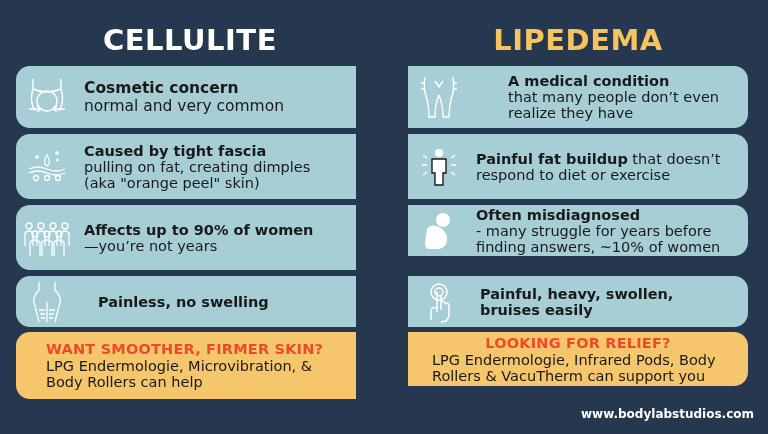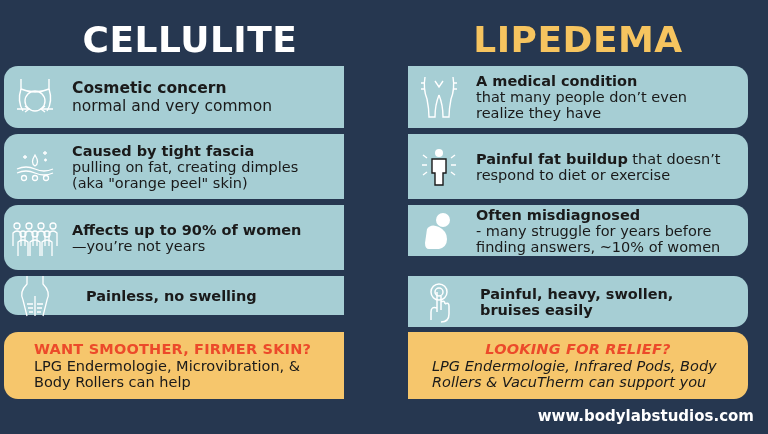--- a/index.html
+++ b/index.html
@@ -5,30 +5,30 @@
   html, body { margin:0; padding:0; }
   body {
     width:768px; height:434px; overflow:hidden;
     background:#263750;
     font-family:"DejaVu Sans", sans-serif;
     position:relative;
   }
   .title {
     position:absolute; top:18px; height:44px;
     font-family:"DejaVu Sans", sans-serif; font-weight:bold;
-    font-size:36px; line-height:44px; letter-spacing:0.5px;
+    font-size:29px; line-height:44px; letter-spacing:0.5px;
     text-align:center;
   }
   .title.left { left:20px; width:340px; color:#ffffff; }
   .title.right { left:408px; width:340px; color:#f6c45f; }
   .card {
     position:absolute; background:#a6ced4;
     display:flex; align-items:center; box-sizing:border-box;
   }
-  .col-left .card { left:4px; width:340px; border-radius:14px 0 0 14px; }
+  .col-left .card { left:16px; width:340px; border-radius:14px 0 0 14px; }
   .col-right .card { left:408px; width:340px; border-radius:0 14px 14px 0; }
   .card .icon {
     width:62px; flex:0 0 62px; height:100%;
     display:flex; align-items:center; justify-content:center;
   }
   .card .icon svg { width:44px; height:44px; }
   .card .text {
     font-size:14.5px; line-height:16px; color:#1a1a1a;
     padding-left:6px;
   }
@@ -39,21 +39,21 @@
   }
   .col-right .card.cta { align-items:center; padding-left:0; }
   .cta .cta-head {
     color:#ec4a2a; font-weight:bold; font-size:14.5px; line-height:17px;
     letter-spacing:0.2px;
   }
   .cta .cta-body { color:#1a1a1a; font-size:14.5px; line-height:16px; }
   .col-right .cta .cta-body { text-align:left;margin-left:28px; }
   .footer {
     position:absolute; right:14px; top:407px;
-    color:#ffffff; font-weight:bold; font-size:15px;
+    color:#ffffff; font-weight:bold; font-size:12px;
   }
 </style>
 </head>
 <body>
 
 <div class="col-left">
   <div class="title left">CELLULITE</div>
 
   <div class="card" style="top:66px;height:62px;">
     <div class="icon">
@@ -108,21 +108,21 @@
         <circle cx="37" cy="18" r="3"></circle>
           <path d="M32 40 V26 Q37 22 42 26 V40"></path>
       </svg>
     </div>
     <div class="text">
       <b>Affects up to 90% of women</b><br>
       <span>—you’re not years</span>
     </div>
   </div>
 
-  <div class="card" style="top:276px;height:39px;">
+  <div class="card" style="top:276px;height:51px;">
     <div class="icon">
       <svg viewBox="0 0 44 44" fill="none" stroke="#fff" stroke-width="1.3">
         <path d="M14 2 V10 Q6 18 10 26 Q12 34 14 42"></path>
           <path d="M30 2 V10 Q38 18 34 26 Q32 34 30 42"></path>
         <path d="M22 22 V42"></path>
           <path d="M14 30 h6 M15 34 h5 M24 30 h6 M24 34 h5 M16 38 h4 M24 38 h4"></path>
       </svg>
     </div>
     <div class="text" style="padding-left:20px;">
       <b>Painless, no swelling</b>
@@ -131,21 +131,21 @@
 
   <div class="card cta" style="top:332px;height:67px;">
     <div class="cta-head">WANT SMOOTHER, FIRMER SKIN?</div>
     <div class="cta-body" style="width:300px;">LPG Endermologie, Microvibration, &amp; Body Rollers can help</div>
   </div>
 </div>
 
 <div class="col-right">
   <div class="title right">LIPEDEMA</div>
 
-  <div class="card" style="top:66px;height:62px;">
+  <div class="card" style="top:66px;height:62px;gap:32px;">
     <div class="icon">
       <svg viewBox="0 0 44 44" fill="none" stroke="#fff" stroke-width="1.4">
         <path d="M8 2 Q6 14 10 24 Q12 34 12 42 H18 Q18 30 22 20"></path>
           <path d="M36 2 Q38 14 34 24 Q32 34 32 42 H26 Q26 30 22 20"></path>
         <path d="M4 8 h4 M4 14 h4 M36 8 h4 M36 14 h4 M18 6 l4 6 4 -6"></path>
       </svg>
     </div>
     <div class="text">
       <b>A medical condition</b><br>
       <span style="display:inline-block;width:230px;">that many people don’t even realize they have</span>
@@ -185,19 +185,19 @@
           <circle cx="22" cy="12" r="8"></circle>
         <path d="M20 12 V32 M24 16 V30 M24 22 Q28 20 28 24 M28 24 Q32 22 32 26 V34 Q32 42 24 42"></path>
         <path d="M20 28 Q14 26 14 32 V40"></path>
       </svg>
     </div>
     <div class="text" style="padding-left:10px;">
       <b style="display:inline-block;width:200px;">Painful, heavy, swollen, bruises easily</b>
     </div>
   </div>
 
-  <div class="card cta" style="top:332px;height:67px;font-style:italic;">
+  <div class="card cta" style="top:332px;height:54px;">
     <div class="cta-head">LOOKING FOR RELIEF?</div>
     <div class="cta-body" style="width:320px;">LPG Endermologie, Infrared Pods, Body Rollers &amp; VacuTherm can support you</div>
   </div>
 </div>
 
 <div class="footer">www.bodylabstudios.com</div>
 
 </body></html>

